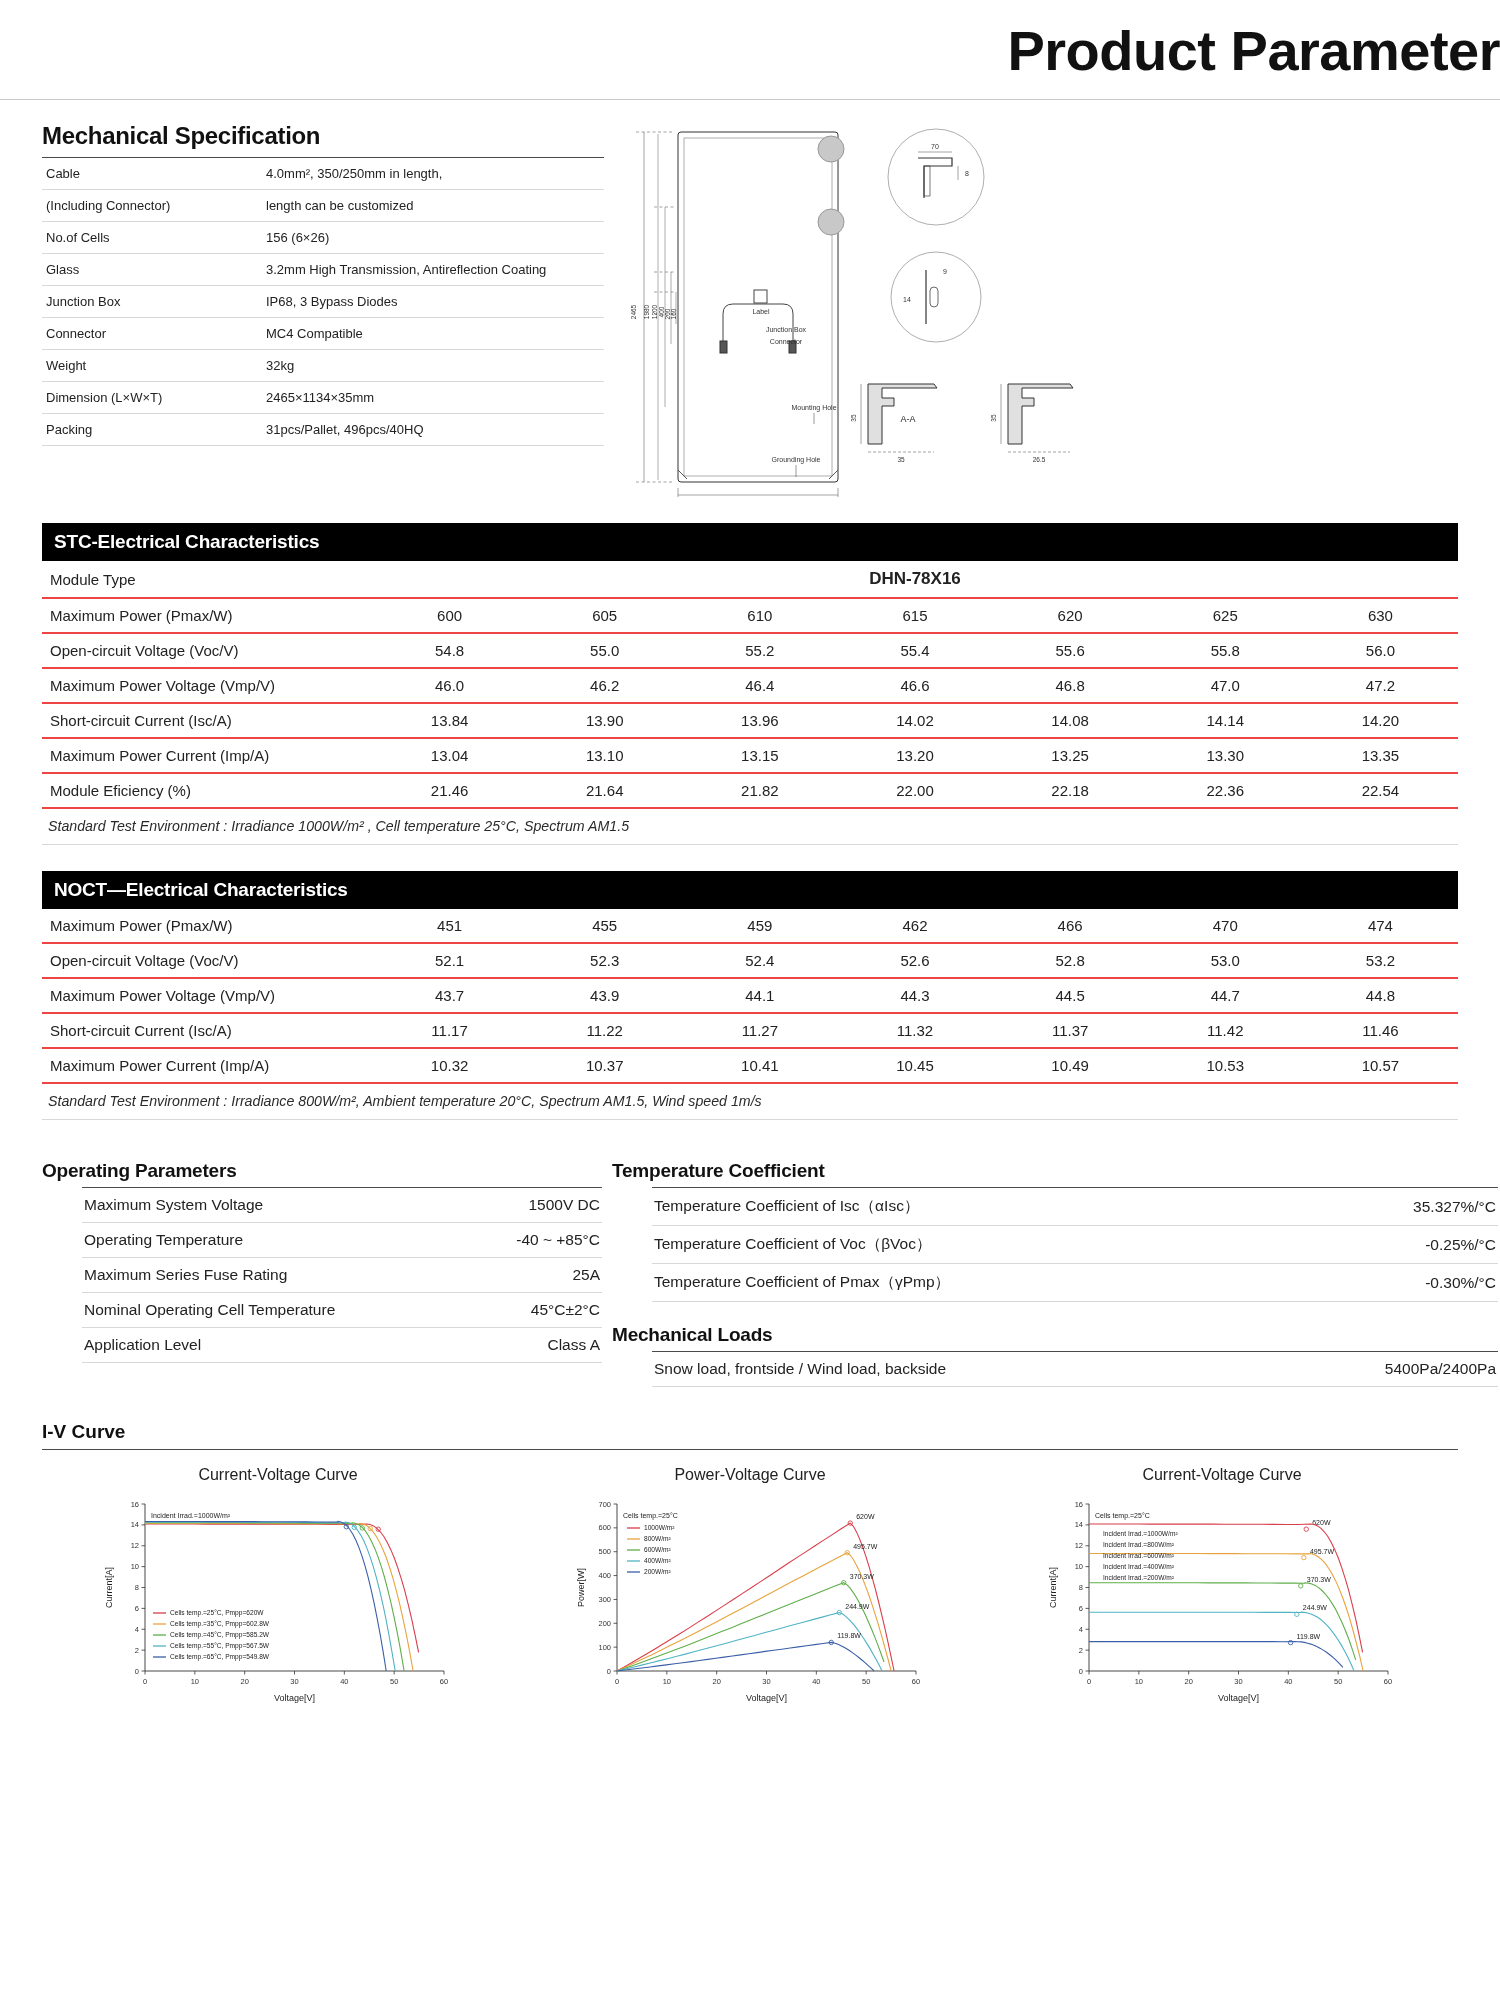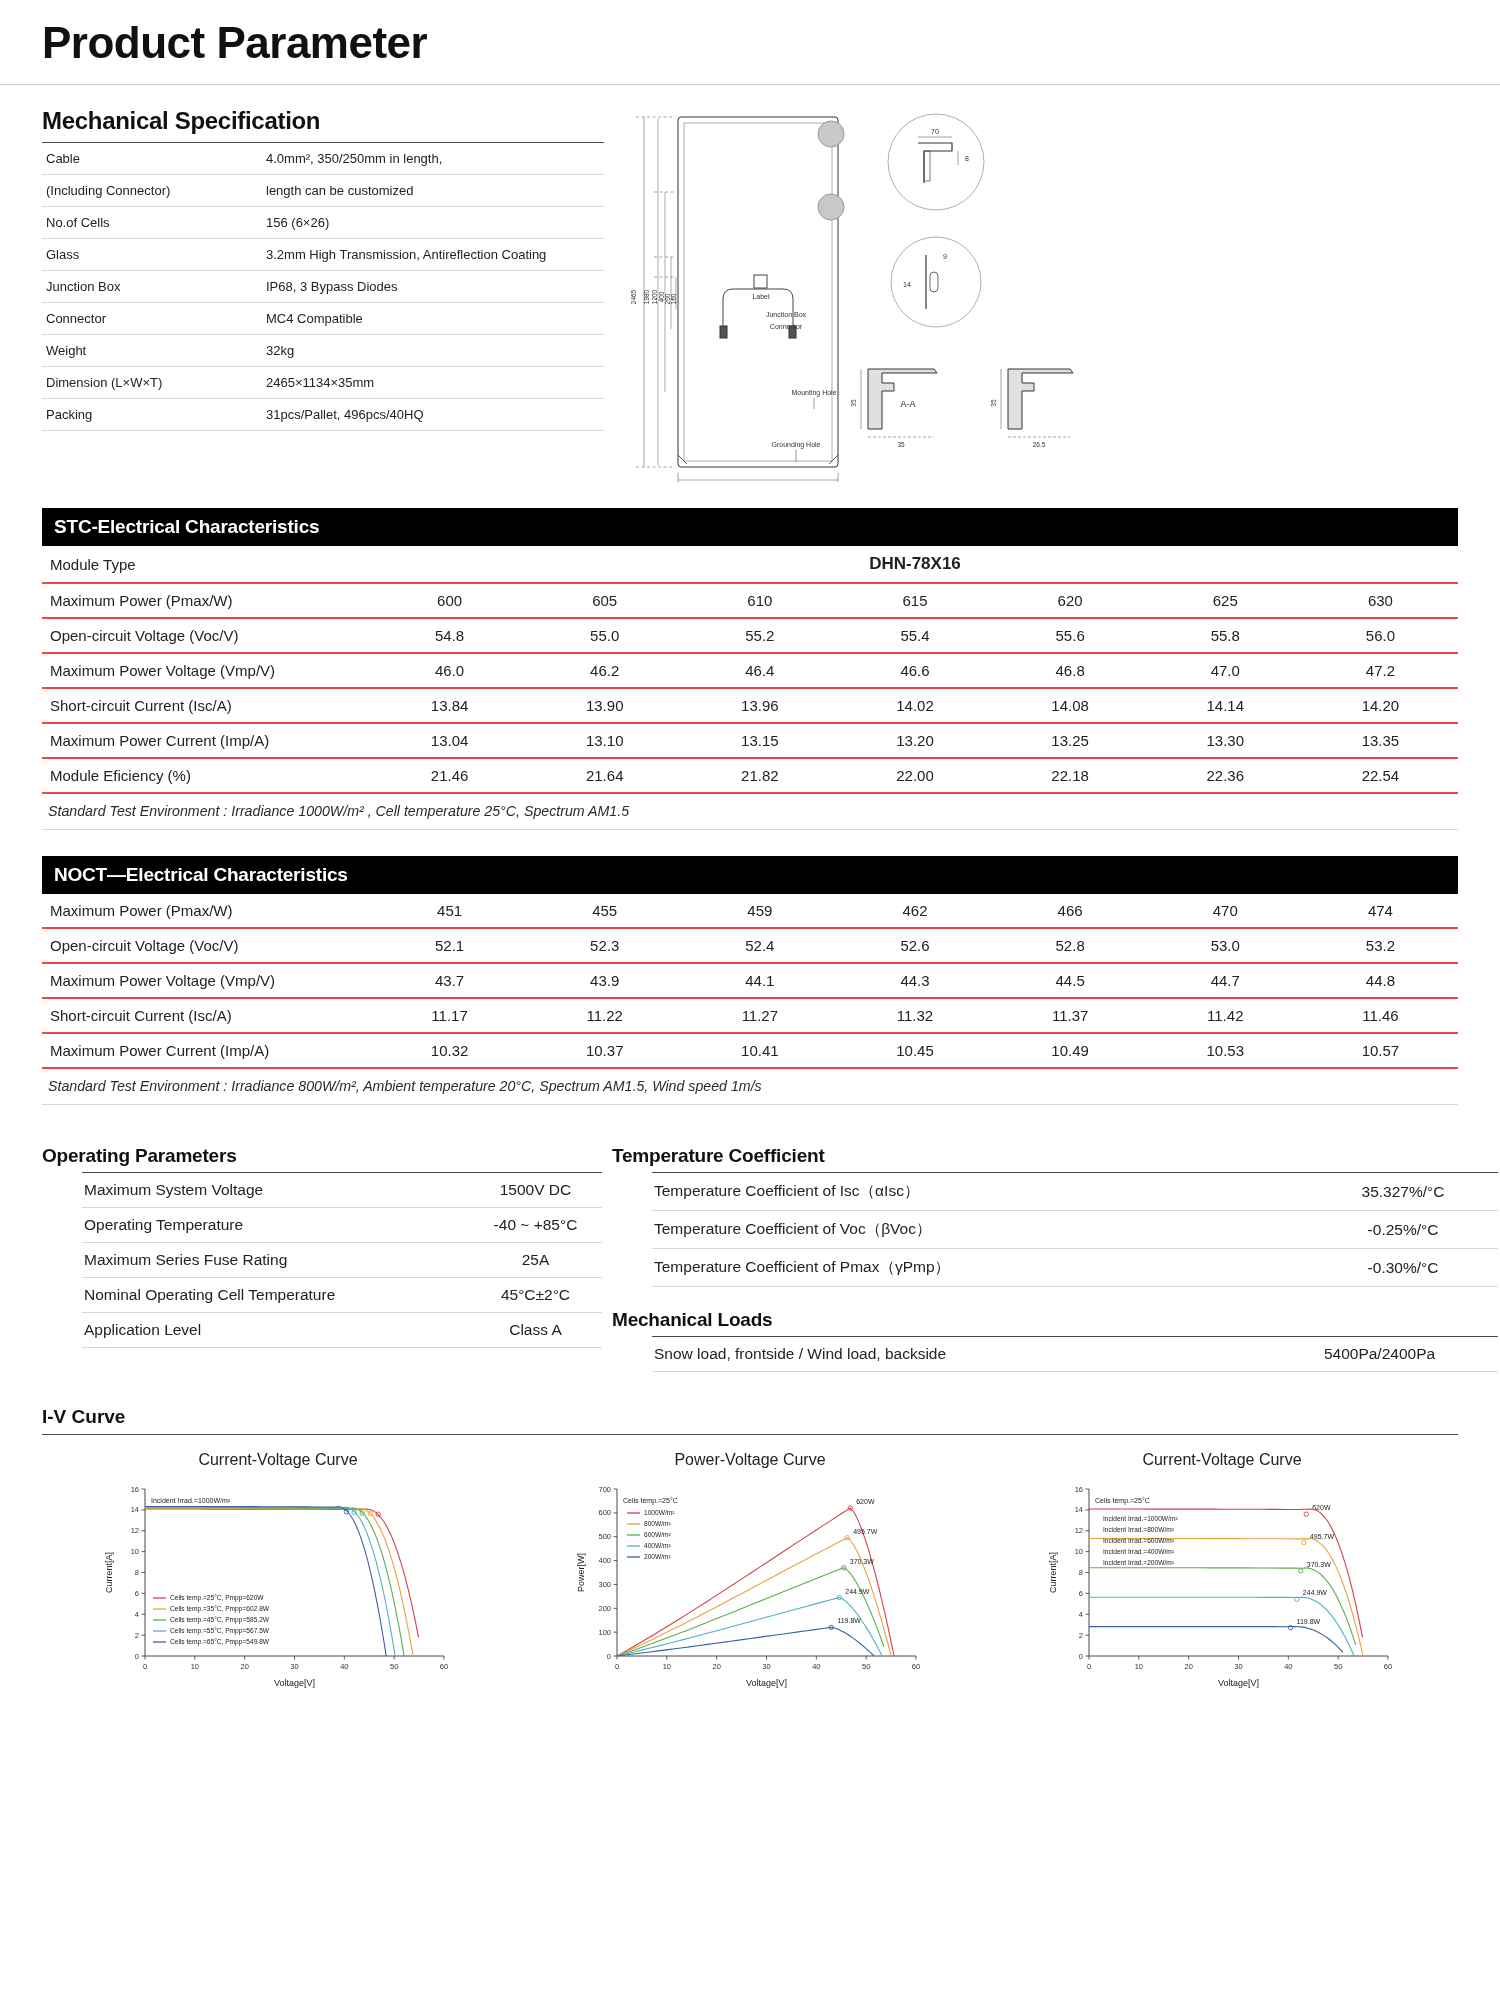--- a/index.html
+++ b/index.html
@@ -11,24 +11,25 @@
     position: relative;
     overflow: hidden;
   }
 
   
   .page-header {
     padding: 18px 0 16px 42px;
     border-bottom: 1.5px solid #c9c9c9;
   }
   .page-header h1 {
-    font-size: 44px;
+    font-size: 56px;
     font-weight: bold;
     letter-spacing: -0.5px;
     color: #111;
+    text-align: right;
   }
 
   
   .top-area { display: flex; padding: 22px 30px 0 42px; }
   .mech-col { width: 562px; flex: none; }
   .draw-col { flex: 1; padding-left: 14px; position: relative; }
 
   h2.sec-title {
     font-size: 24px; font-weight: bold; color: #111;
     margin-bottom: 7px; letter-spacing: -0.3px;
@@ -75,21 +76,21 @@
   .sec-block { padding: 0 42px; margin-top: 26px; }
 
   
   .two-col { display: flex; gap: 50px; padding: 0 42px; margin-top: 40px; }
   .col-l { width: 520px; flex: none; }
   .col-r { flex: 1; }
   table.kv { width: 100%; border-collapse: collapse; margin-left: 40px; }
   table.kv tr { border-bottom: 1px solid #d8d8d8; }
   table.kv tr:first-child { border-top: 1.6px solid #4a4a4a; }
   table.kv td { font-size: 15.5px; padding: 8px 2px; color: #222; }
-  table.kv td.val { text-align: center; }
+  table.kv td.val { text-align: right; }
 
   
   .iv-section { padding: 0 42px; margin-top: 34px; }
   .iv-head {
     font-size: 19px; font-weight: bold; color: #111;
     padding-bottom: 6px; border-bottom: 1.6px solid #4a4a4a;
   }
   .charts { display: flex; margin-top: 16px; }
   .chart-wrap { flex: 1; text-align: center; }
   .chart-title { font-size: 16px; color: #222; margin-bottom: 6px; }

